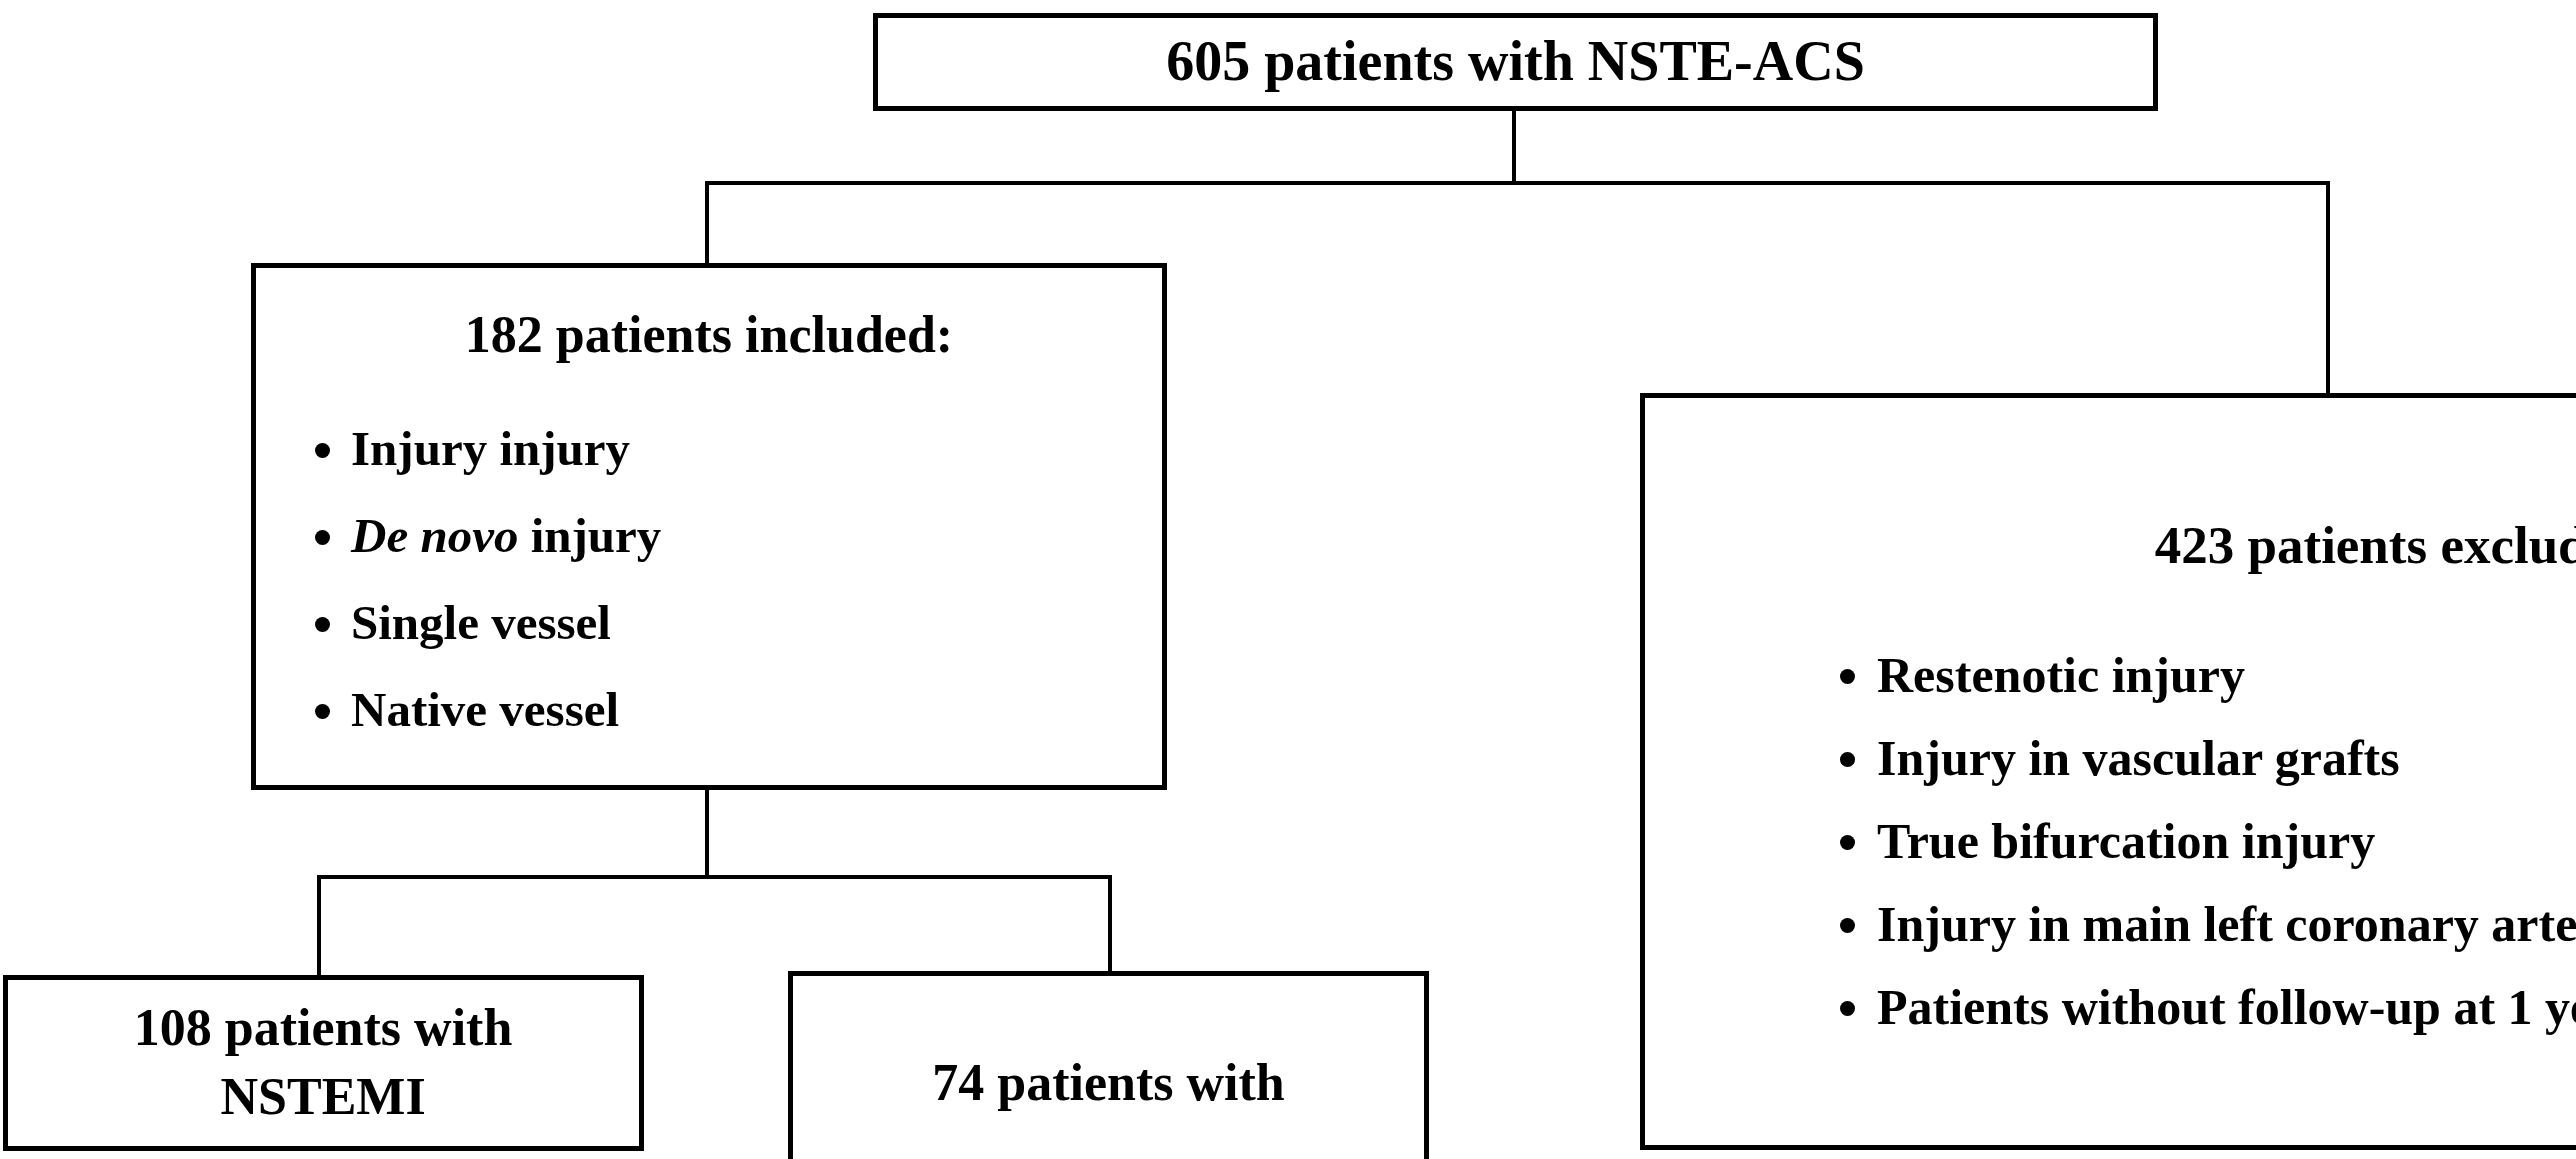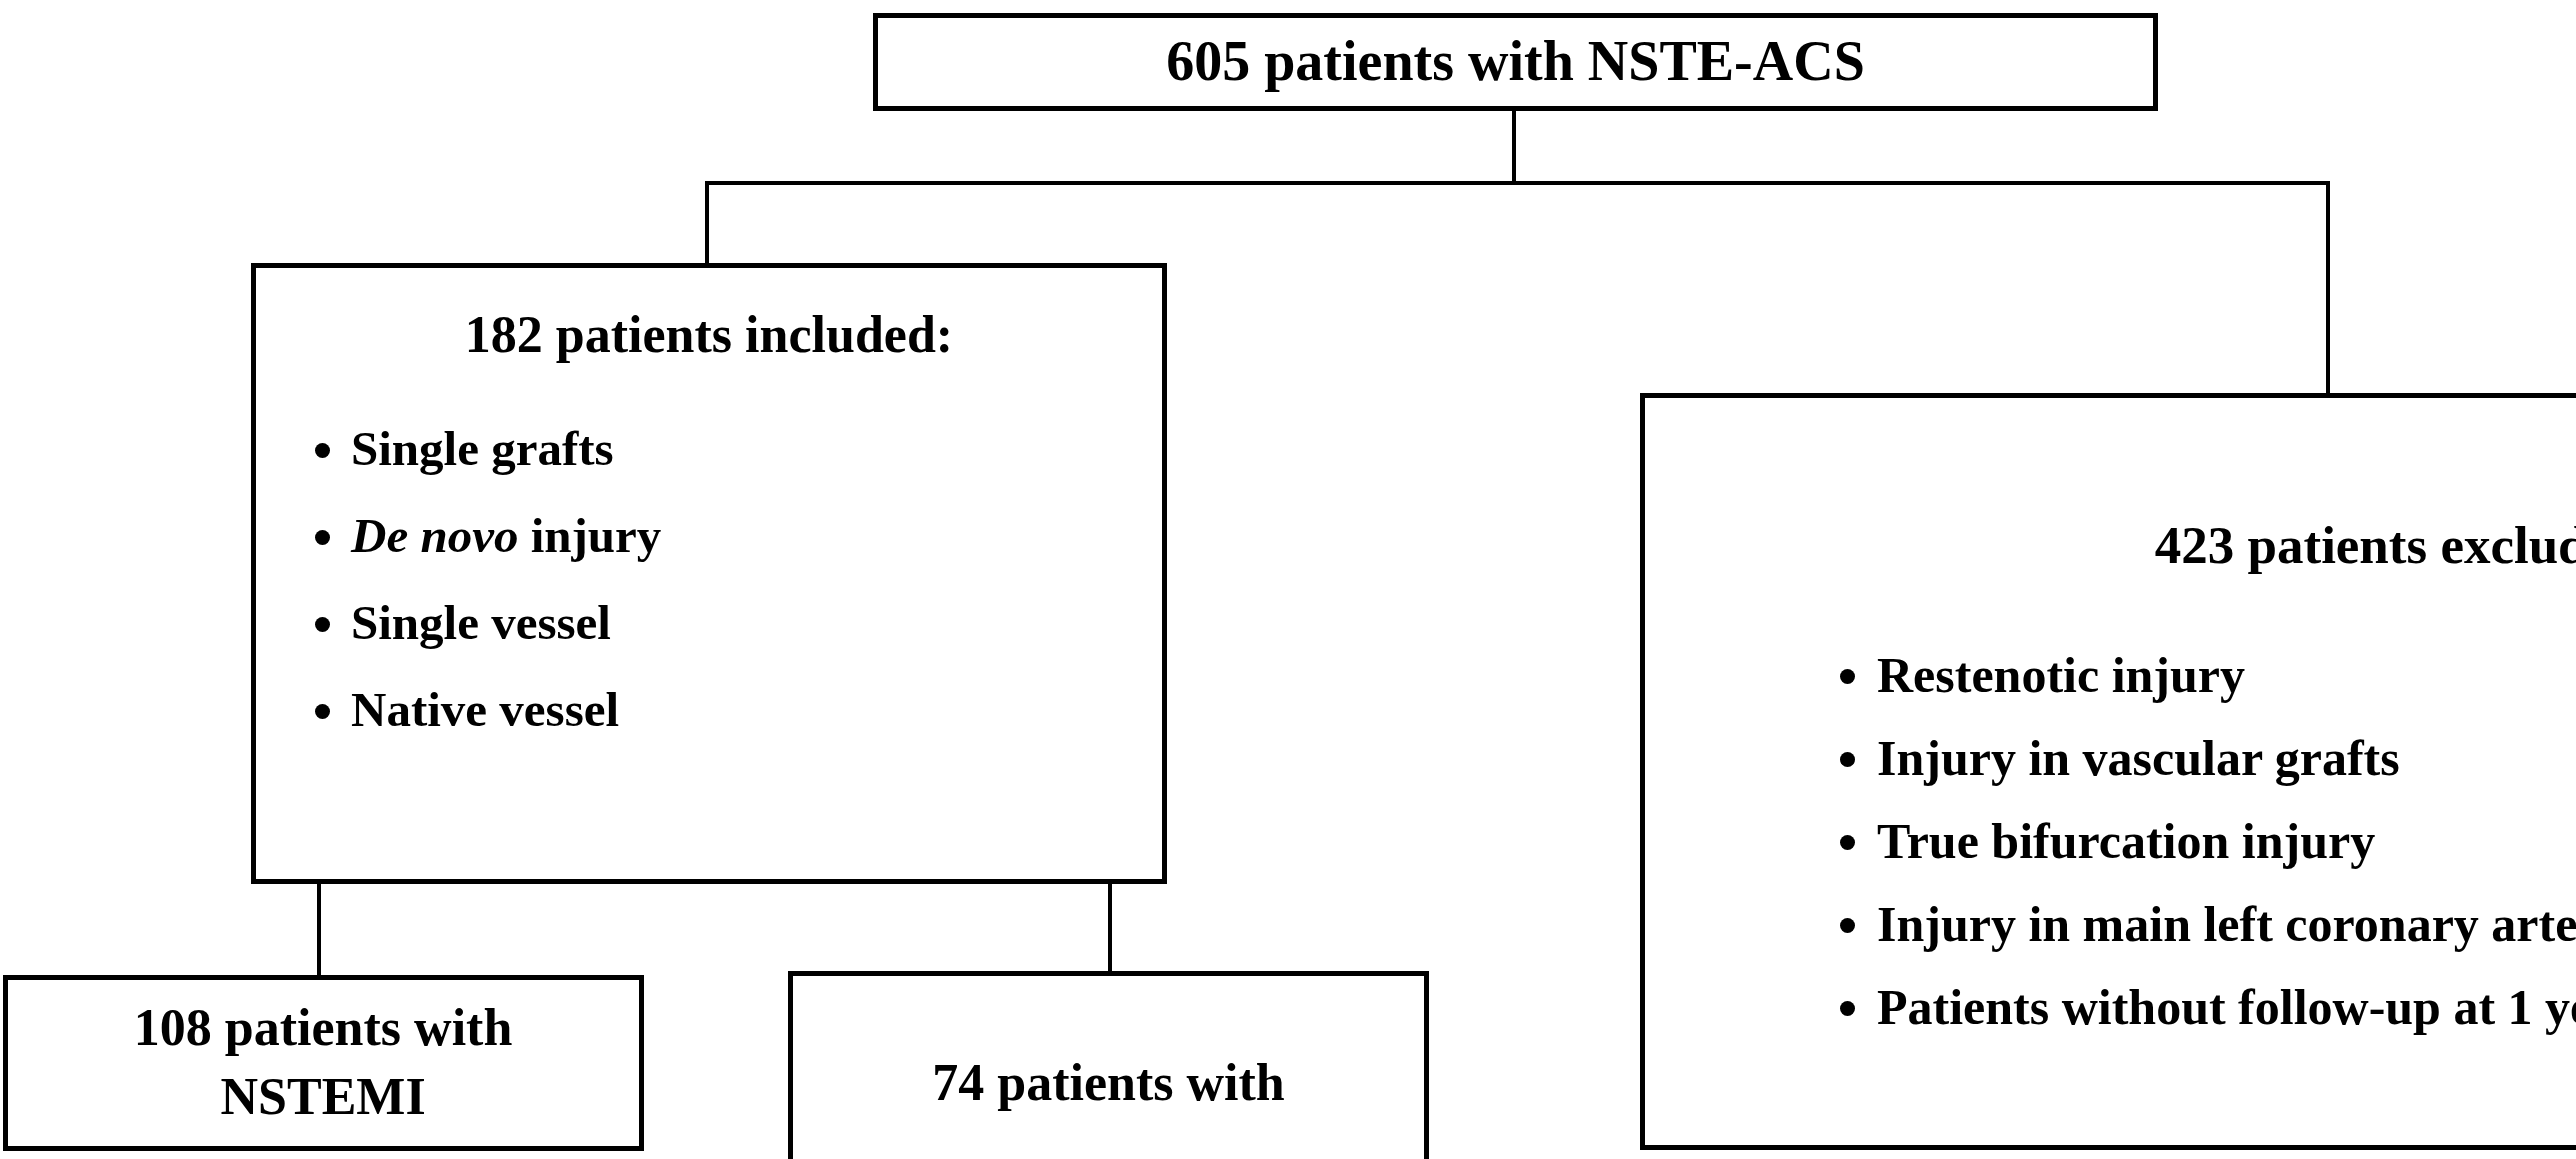--- a/index.html
+++ b/index.html
@@ -32,21 +32,21 @@
     flex-direction: column;
     align-items: center;
     justify-content: center;
     text-align: center;
   }
 
   
   .top-box { left: 873px; top: 13px; width: 1285px; height: 98px; font-size: 56px; line-height: 1.1; }
 
   
-  .included-box { left: 251px; top: 263px; width: 916px; height: 621px; padding-top: 33px; }
+  .included-box { left: 251px; top: 263px; width: 916px; height: 527px; padding-top: 33px; }
   .included-box .heading { font-size: 52px; line-height: 1.3; text-align: center; }
   .included-box ul { margin: 36px 0 0 0; padding: 0 0 0 95px; list-style: disc outside; font-size: 49px; }
   .included-box li { line-height: 1.78; }
 
   
   .excluded-box { left: 1640px; top: 393px; width: 1332px; height: 757px; padding-top: 113px; padding-left: 201px; }
   .excluded-box .heading { font-size: 53px; line-height: 1.3; text-align: center; }
   .excluded-box ul { margin: 54px 0 0 0; padding: 0 0 0 31px; list-style: disc outside; font-size: 50px; }
   .excluded-box li { line-height: 1.66; }
 
@@ -80,21 +80,21 @@
   <div class="line conn-bl-v"></div>
   <div class="line conn-bm-v"></div>
 
   <div class="box top-box center-box">
     <span>605 patients with NSTE-ACS</span>
   </div>
 
   <div class="box included-box">
     <div class="heading">182 patients included:</div>
     <ul>
-      <li><em></em><span>Single grafts</span></li>
+      <li><em></em><span>Injury injury</span></li>
       <li><em>De novo</em><span> injury</span></li>
       <li><em></em><span>Single vessel</span></li>
       <li><em></em><span>Native vessel</span></li>
     </ul>
   </div>
 
   <div class="box excluded-box">
     <div class="heading">423 patients excluded:</div>
     <ul>
       <li>Restenotic injury</li>

